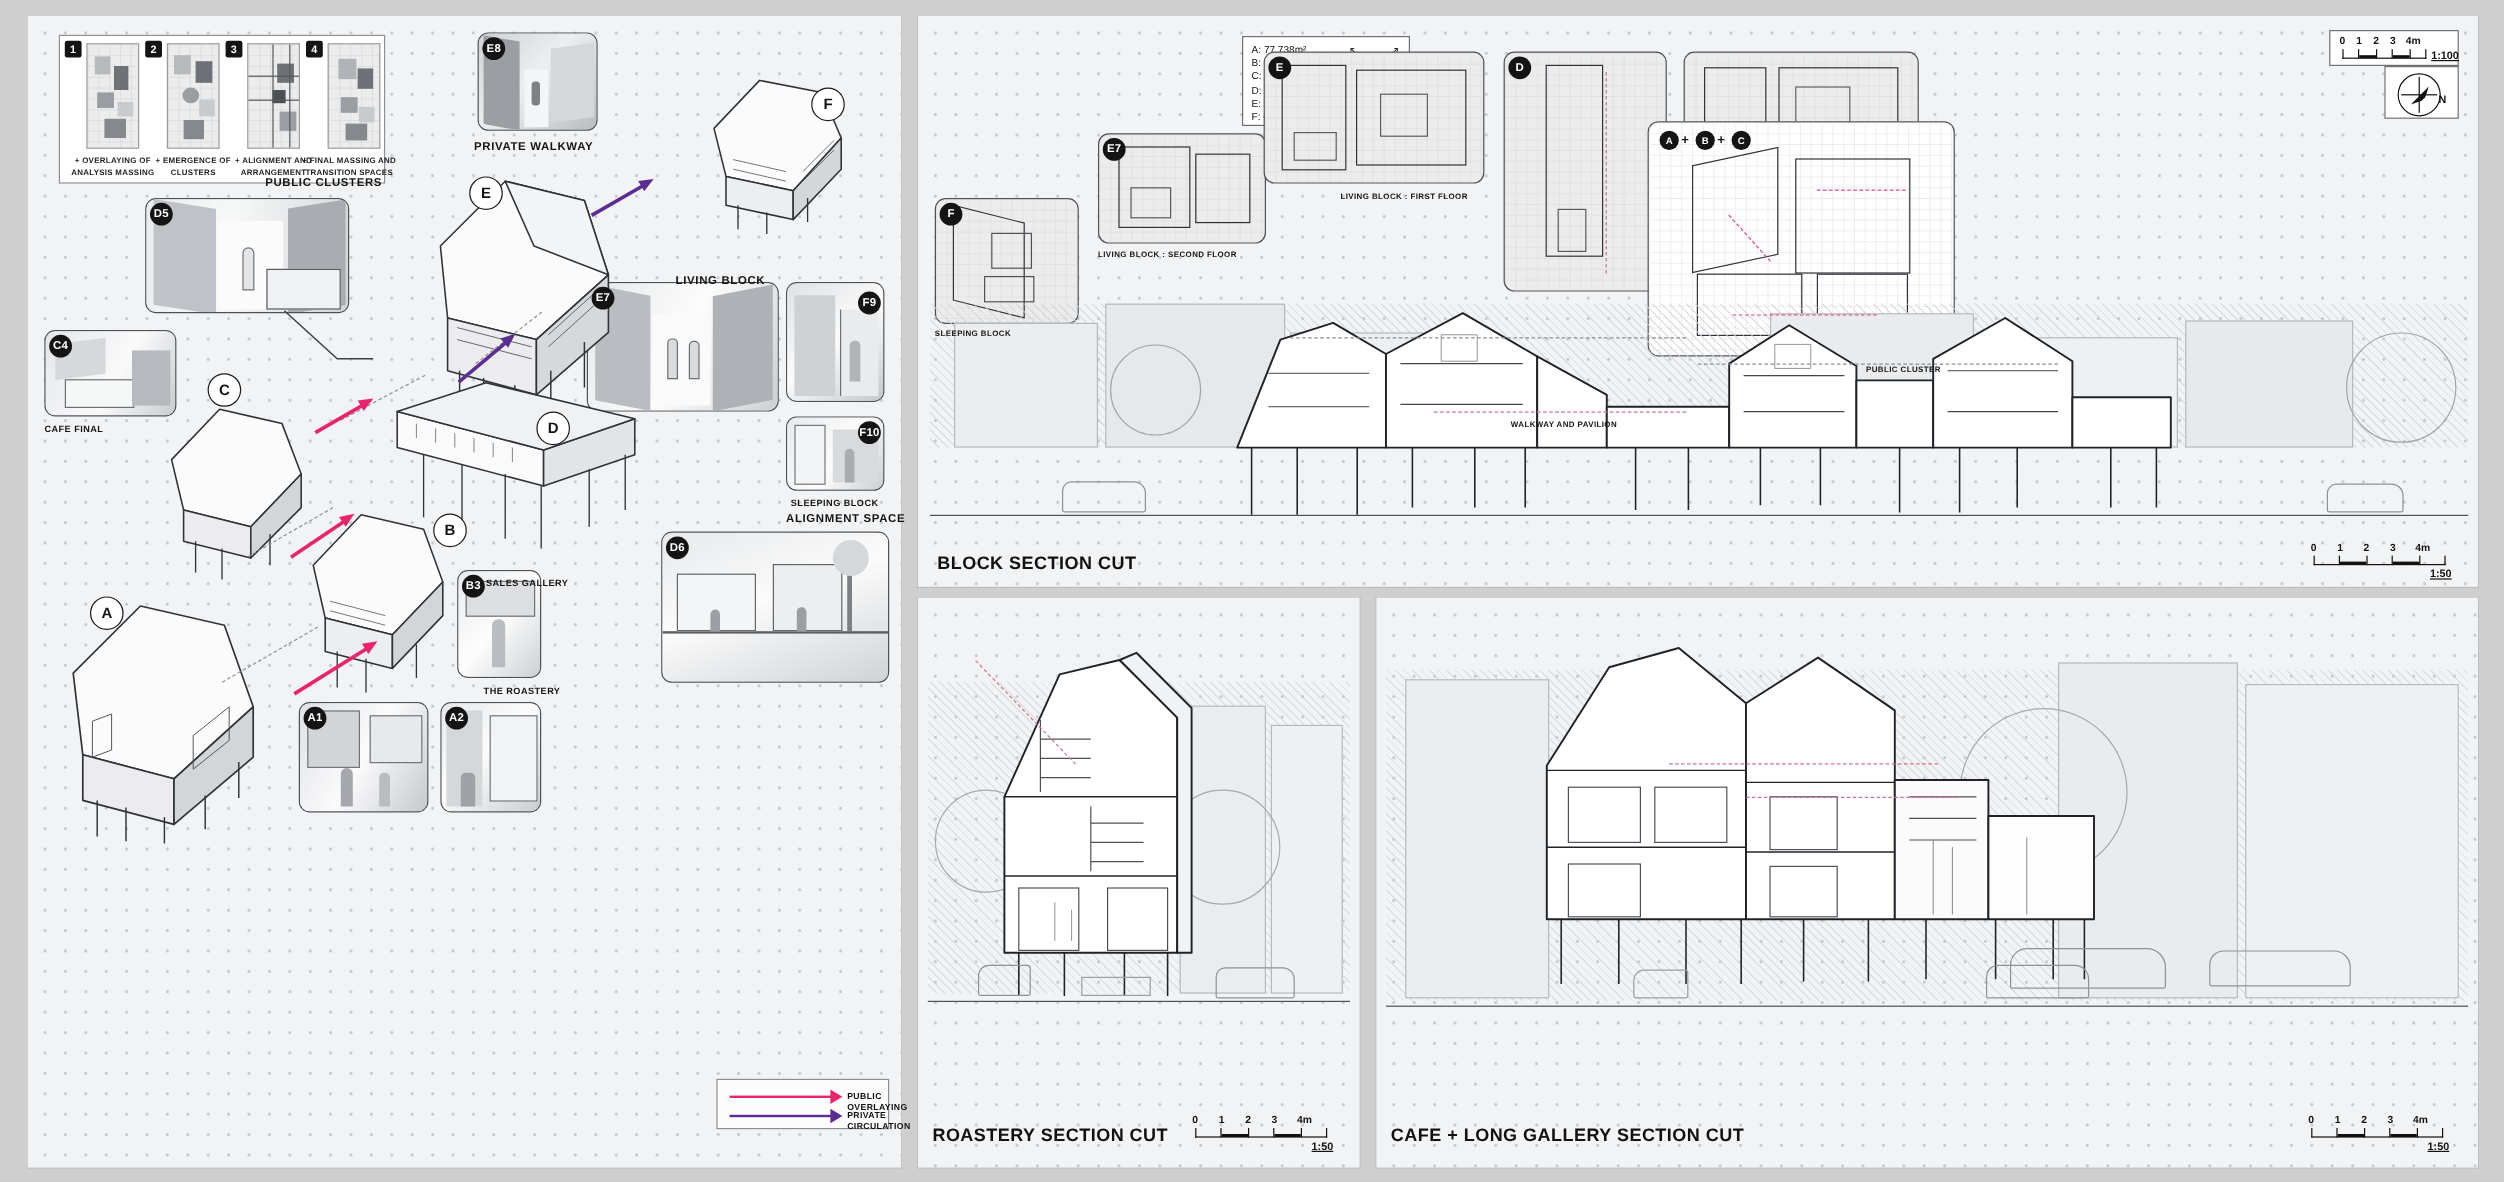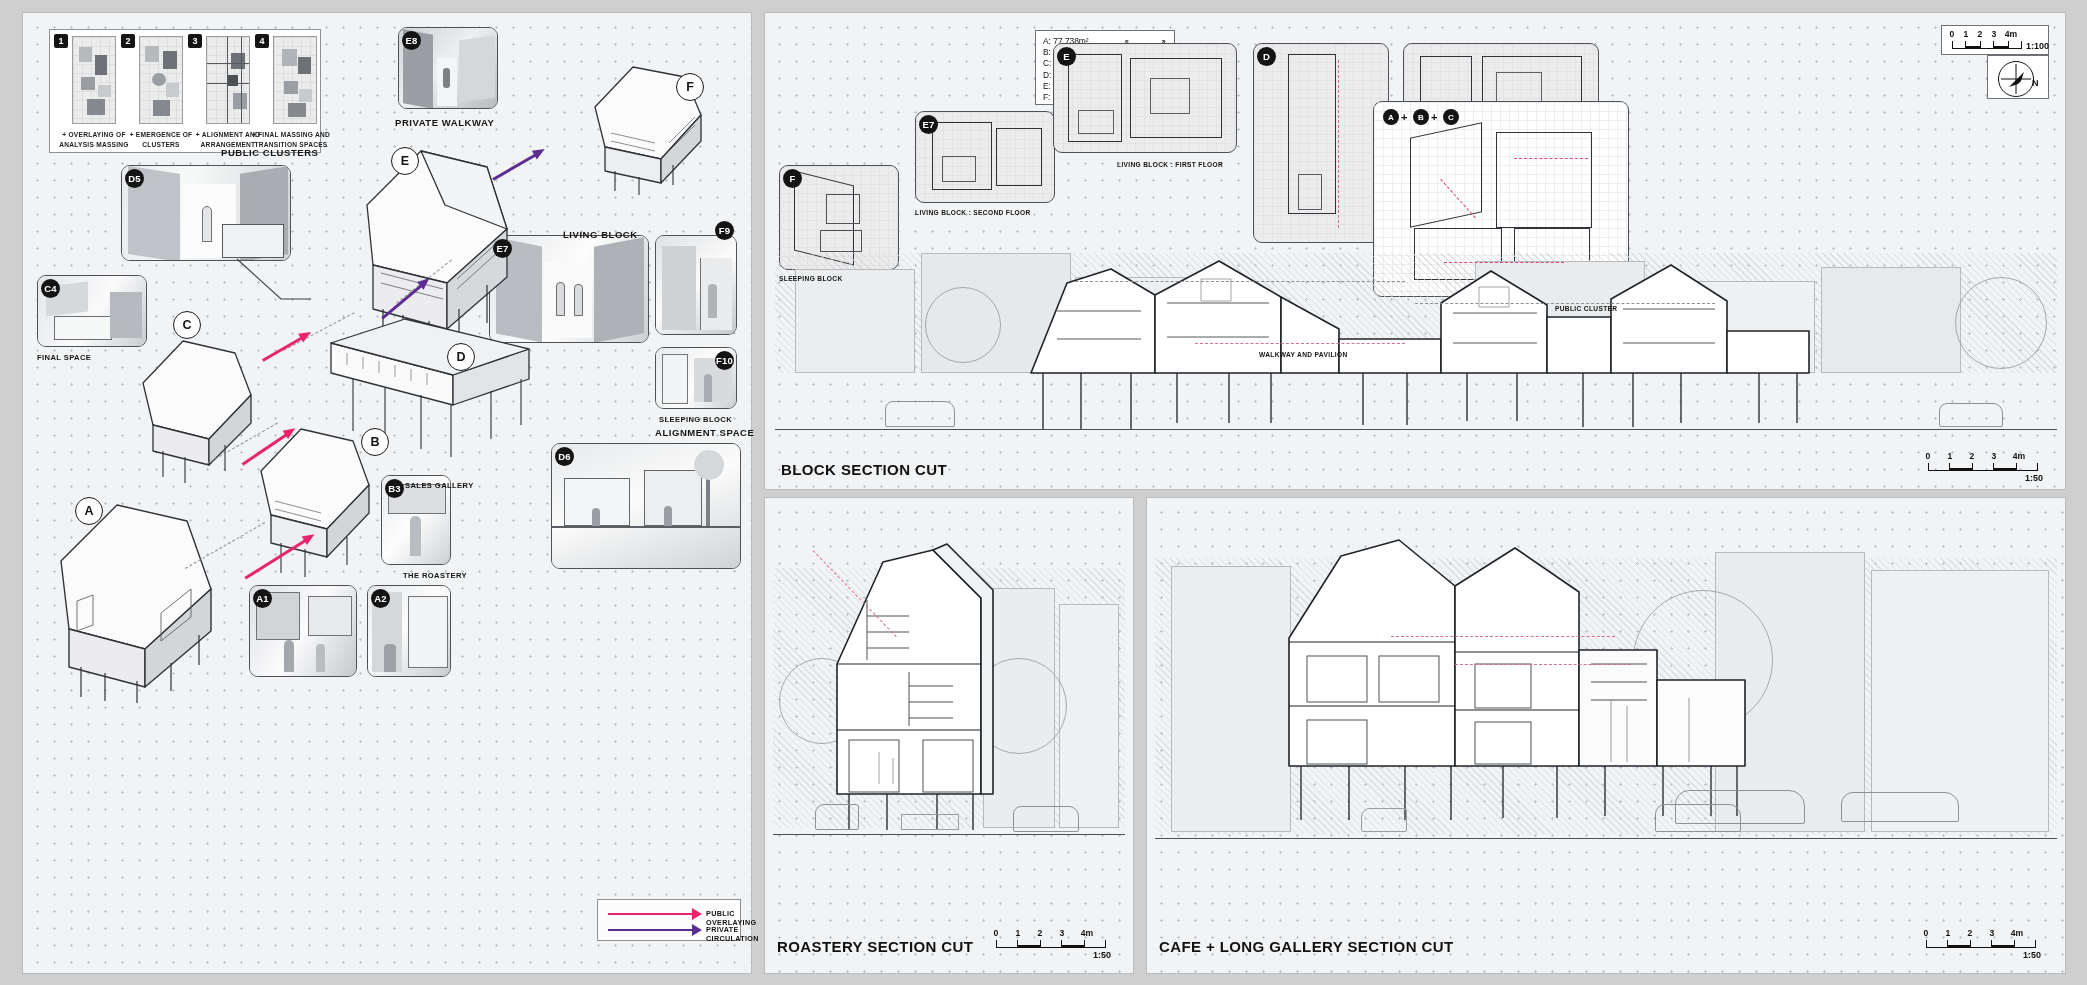--- a/index.html
+++ b/index.html
@@ -50,21 +50,21 @@
   .arrowx{position:absolute;font-size:10px;color:#2a2a2a;}
 
   
   .scalebar{position:absolute;z-index:9;}
   .scalebar .nums{position:relative;height:11px;font-size:8.6px;font-weight:bold;color:#111;}
   .scalebar .nums span{position:absolute;top:0;transform:translateX(-50%);}
   .scalebar .bar{position:relative;height:8px;margin-top:1px;}
   .scalebar .bar i{position:absolute;display:block;box-sizing:border-box;border:1.3px solid #111;
      border-top:none;height:8px;}
   .scalebar .bar i.fill{background:#111;border:none;height:3px;top:5px;}
-  .scalebar .ratio{position:absolute;font-size:9px;font-weight:bold;color:#111;}
+  .scalebar .ratio{position:absolute;font-size:9px;font-weight:bold;color:#111;text-decoration:underline;}
 
   
   .compass{position:absolute;width:34px;height:34px;border-radius:50%;border:1.4px solid #111;}
   .compass:before,.compass:after{content:"";position:absolute;background:#111;}
   .compass:before{left:50%;top:2px;width:1px;height:30px;transform:translateX(-50%);}
   .compass:after{top:50%;left:2px;height:1px;width:30px;transform:translateY(-50%);}
   .compass .ndl{position:absolute;left:6px;top:6px;width:23px;height:23px;}
 
   
   #legend{left:574px;top:886px;width:144px;height:42px;background:#fcfcfc;border:1px solid #8b8e92;}
@@ -188,40 +188,40 @@
         </svg>
     </div>
 
     <div class="photo round" style="left:14px;top:262px;width:110px;height:72px;">
       <div style="position:absolute;inset:0;background:linear-gradient(120deg,#e4e6e9,#fafafb 55%,#c9ccd0);"></div>
       <div class="gr" style="left:8px;top:8px;width:42px;height:30px;background:#d6d9dc;transform:skewY(-7deg);"></div>
       <div class="gr" style="left:16px;top:40px;width:58px;height:24px;background:#f6f7f7;border:1px solid #6b6f73;"></div>
       <div class="gr" style="left:72px;top:16px;width:32px;height:46px;background:#b6b9bd;"></div>
     </div>
     <div class="tag" style="left:18px;top:266px;">C4</div>
-    <div class="cap sm" style="left:14px;top:340px;">FINAL SPACE</div>
+    <div class="cap sm" style="left:14px;top:340px;">CAFE FINAL</div>
 
     <div class="photo round" style="left:466px;top:222px;width:160px;height:108px;">
       <div style="position:absolute;inset:0;background:linear-gradient(115deg,#e6e8ea,#fcfcfc 50%,#cdd0d3);"></div>
       <div class="gr" style="left:6px;top:6px;width:46px;height:96px;background:#b9bcc0;transform:skewY(11deg);"></div>
       <div class="gr" style="left:104px;top:6px;width:50px;height:96px;background:#aeb1b5;transform:skewY(-11deg);"></div>
       <div class="gr" style="left:54px;top:26px;width:48px;height:76px;background:#fafafa;"></div>
       <div class="gr" style="left:66px;top:46px;width:9px;height:34px;background:#d9dbdd;border:1px solid #6a6e72;border-radius:4px 4px 0 0;"></div>
       <div class="gr" style="left:84px;top:48px;width:9px;height:32px;background:#d9dbdd;border:1px solid #6a6e72;border-radius:4px 4px 0 0;"></div>
     </div>
     <div class="tag" style="left:470px;top:226px;">E7</div>
     <div class="cap" style="left:540px;top:216px;">LIVING BLOCK</div>
 
     <div class="photo round" style="left:632px;top:222px;width:82px;height:100px;">
       <div style="position:absolute;inset:0;background:linear-gradient(140deg,#dfe1e4,#fbfbfb 50%,#c4c7cb);"></div>
       <div class="gr" style="left:6px;top:10px;width:34px;height:84px;background:#cfd2d5;"></div>
       <div class="gr" style="left:44px;top:22px;width:32px;height:72px;background:#e9ebed;border-left:1px solid #6e7276;"></div>
       <div class="gr" style="left:52px;top:48px;width:9px;height:34px;background:#b0b3b7;border-radius:4px 4px 0 0;"></div>
     </div>
-    <div class="tag" style="left:692px;top:208px;">F9</div>
+    <div class="tag" style="left:692px;top:230px;">F9</div>
 
     <div class="photo round" style="left:632px;top:334px;width:82px;height:62px;">
       <div style="position:absolute;inset:0;background:linear-gradient(125deg,#e8eaec,#fcfcfc 55%,#cbced1);"></div>
       <div class="gr" style="left:6px;top:6px;width:26px;height:50px;background:#f3f4f5;border:1px solid #73777b;"></div>
       <div class="gr" style="left:38px;top:10px;width:38px;height:44px;background:#d8dadd;"></div>
       <div class="gr" style="left:48px;top:26px;width:8px;height:28px;background:#a9acb0;border-radius:4px 4px 0 0;"></div>
     </div>
     <div class="tag" style="left:692px;top:338px;">F10</div>
     <div class="cap sm" style="left:636px;top:402px;">SLEEPING BLOCK</div>
 

